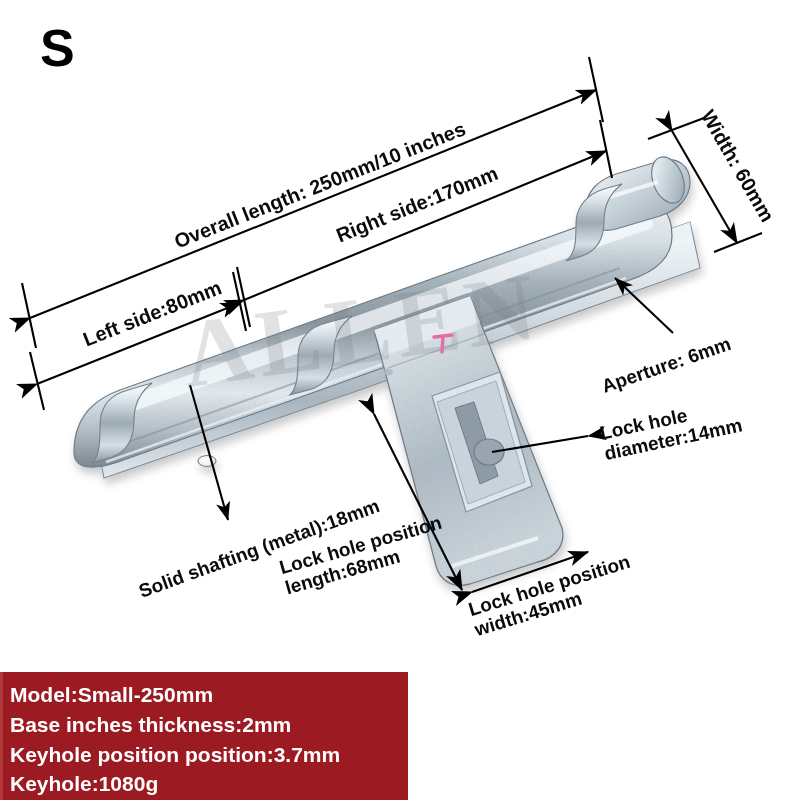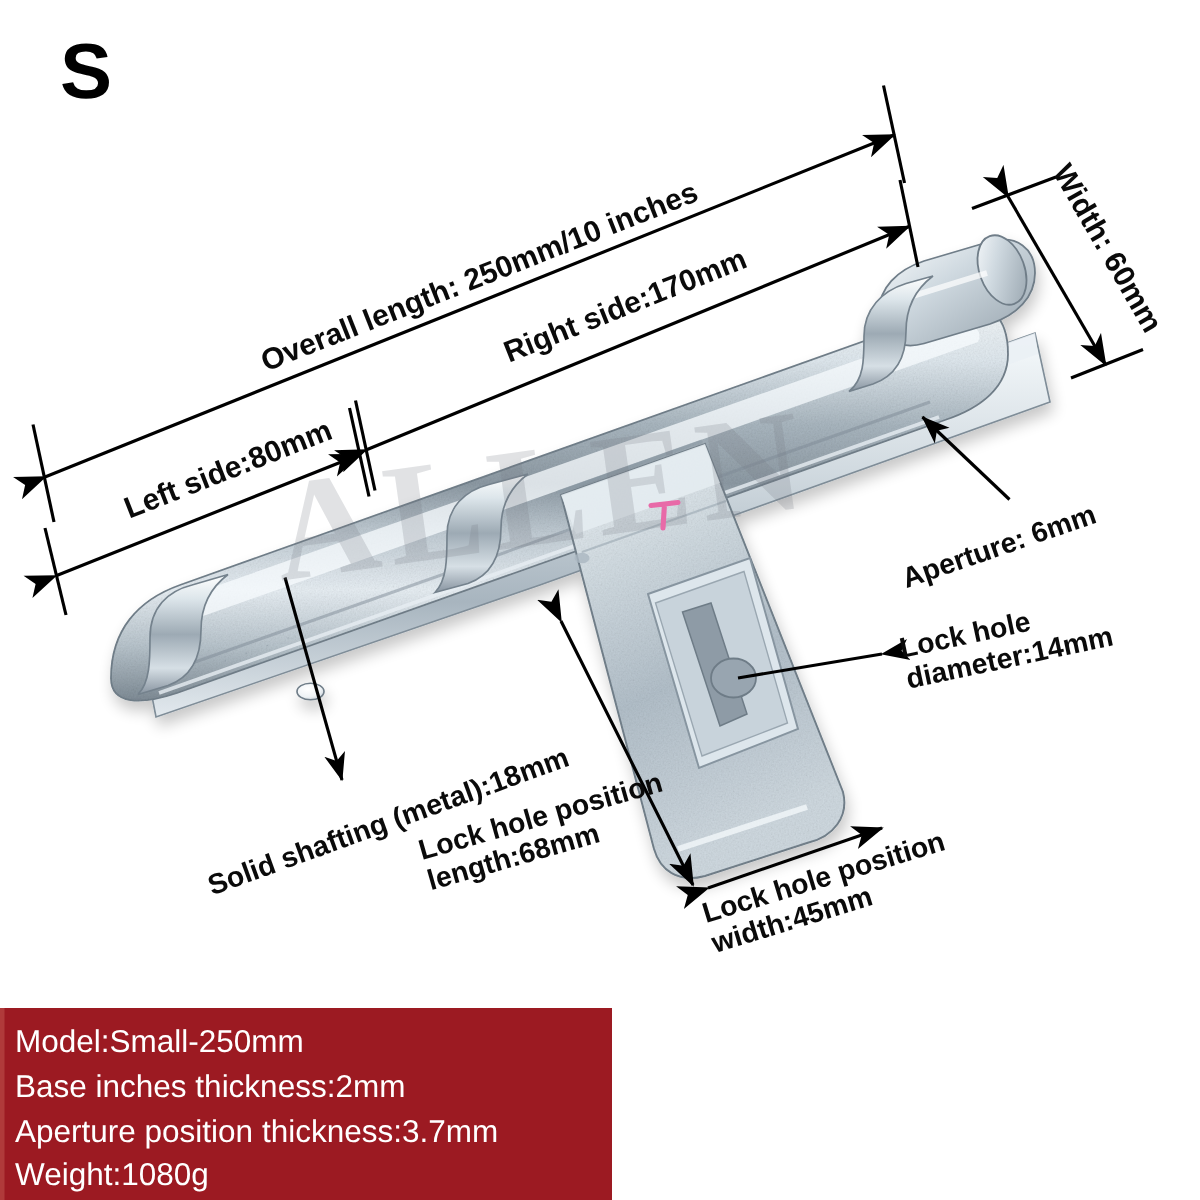--- a/index.html
+++ b/index.html
@@ -88,21 +88,21 @@
   }
   #spec-box .edge {
     position: absolute;
     left: 0; top: 0; bottom: 0;
     width: 3px;
     background: #b03a3a;
   }
   #spec-box .line {
     color: #ffffff;
     font-size: 21px;
-    font-weight: normal;
+    font-weight: bold;
     line-height: 1.42;
     white-space: pre;
   }
 </style>
 </head>
 <body>
 
 <div id="page">
 
   <div id="size-badge">S</div>
@@ -367,17 +367,17 @@
   <div class="ann l2" style="left:277px; top:558px; font-size:19px; transform: rotate(-16deg);">Lock hole position
 length:68mm</div>
 
   <div class="ann l2" style="left:466px; top:600px; font-size:19px; transform: rotate(-17deg);">Lock hole position
 width:45mm</div>
 
   <div id="spec-box">
     <div class="edge"></div>
     <div class="line">Model:Small-250mm</div>
     <div class="line">Base inches thickness:2mm</div>
-    <div class="line">Aperture position thickness:3.7mm</div>
-    <div class="line">Weight:1080g</div>
+    <div class="line">Keyhole position position:3.7mm</div>
+    <div class="line">Keyhole:1080g</div>
   </div>
 
 </div>
 
 </body></html>

